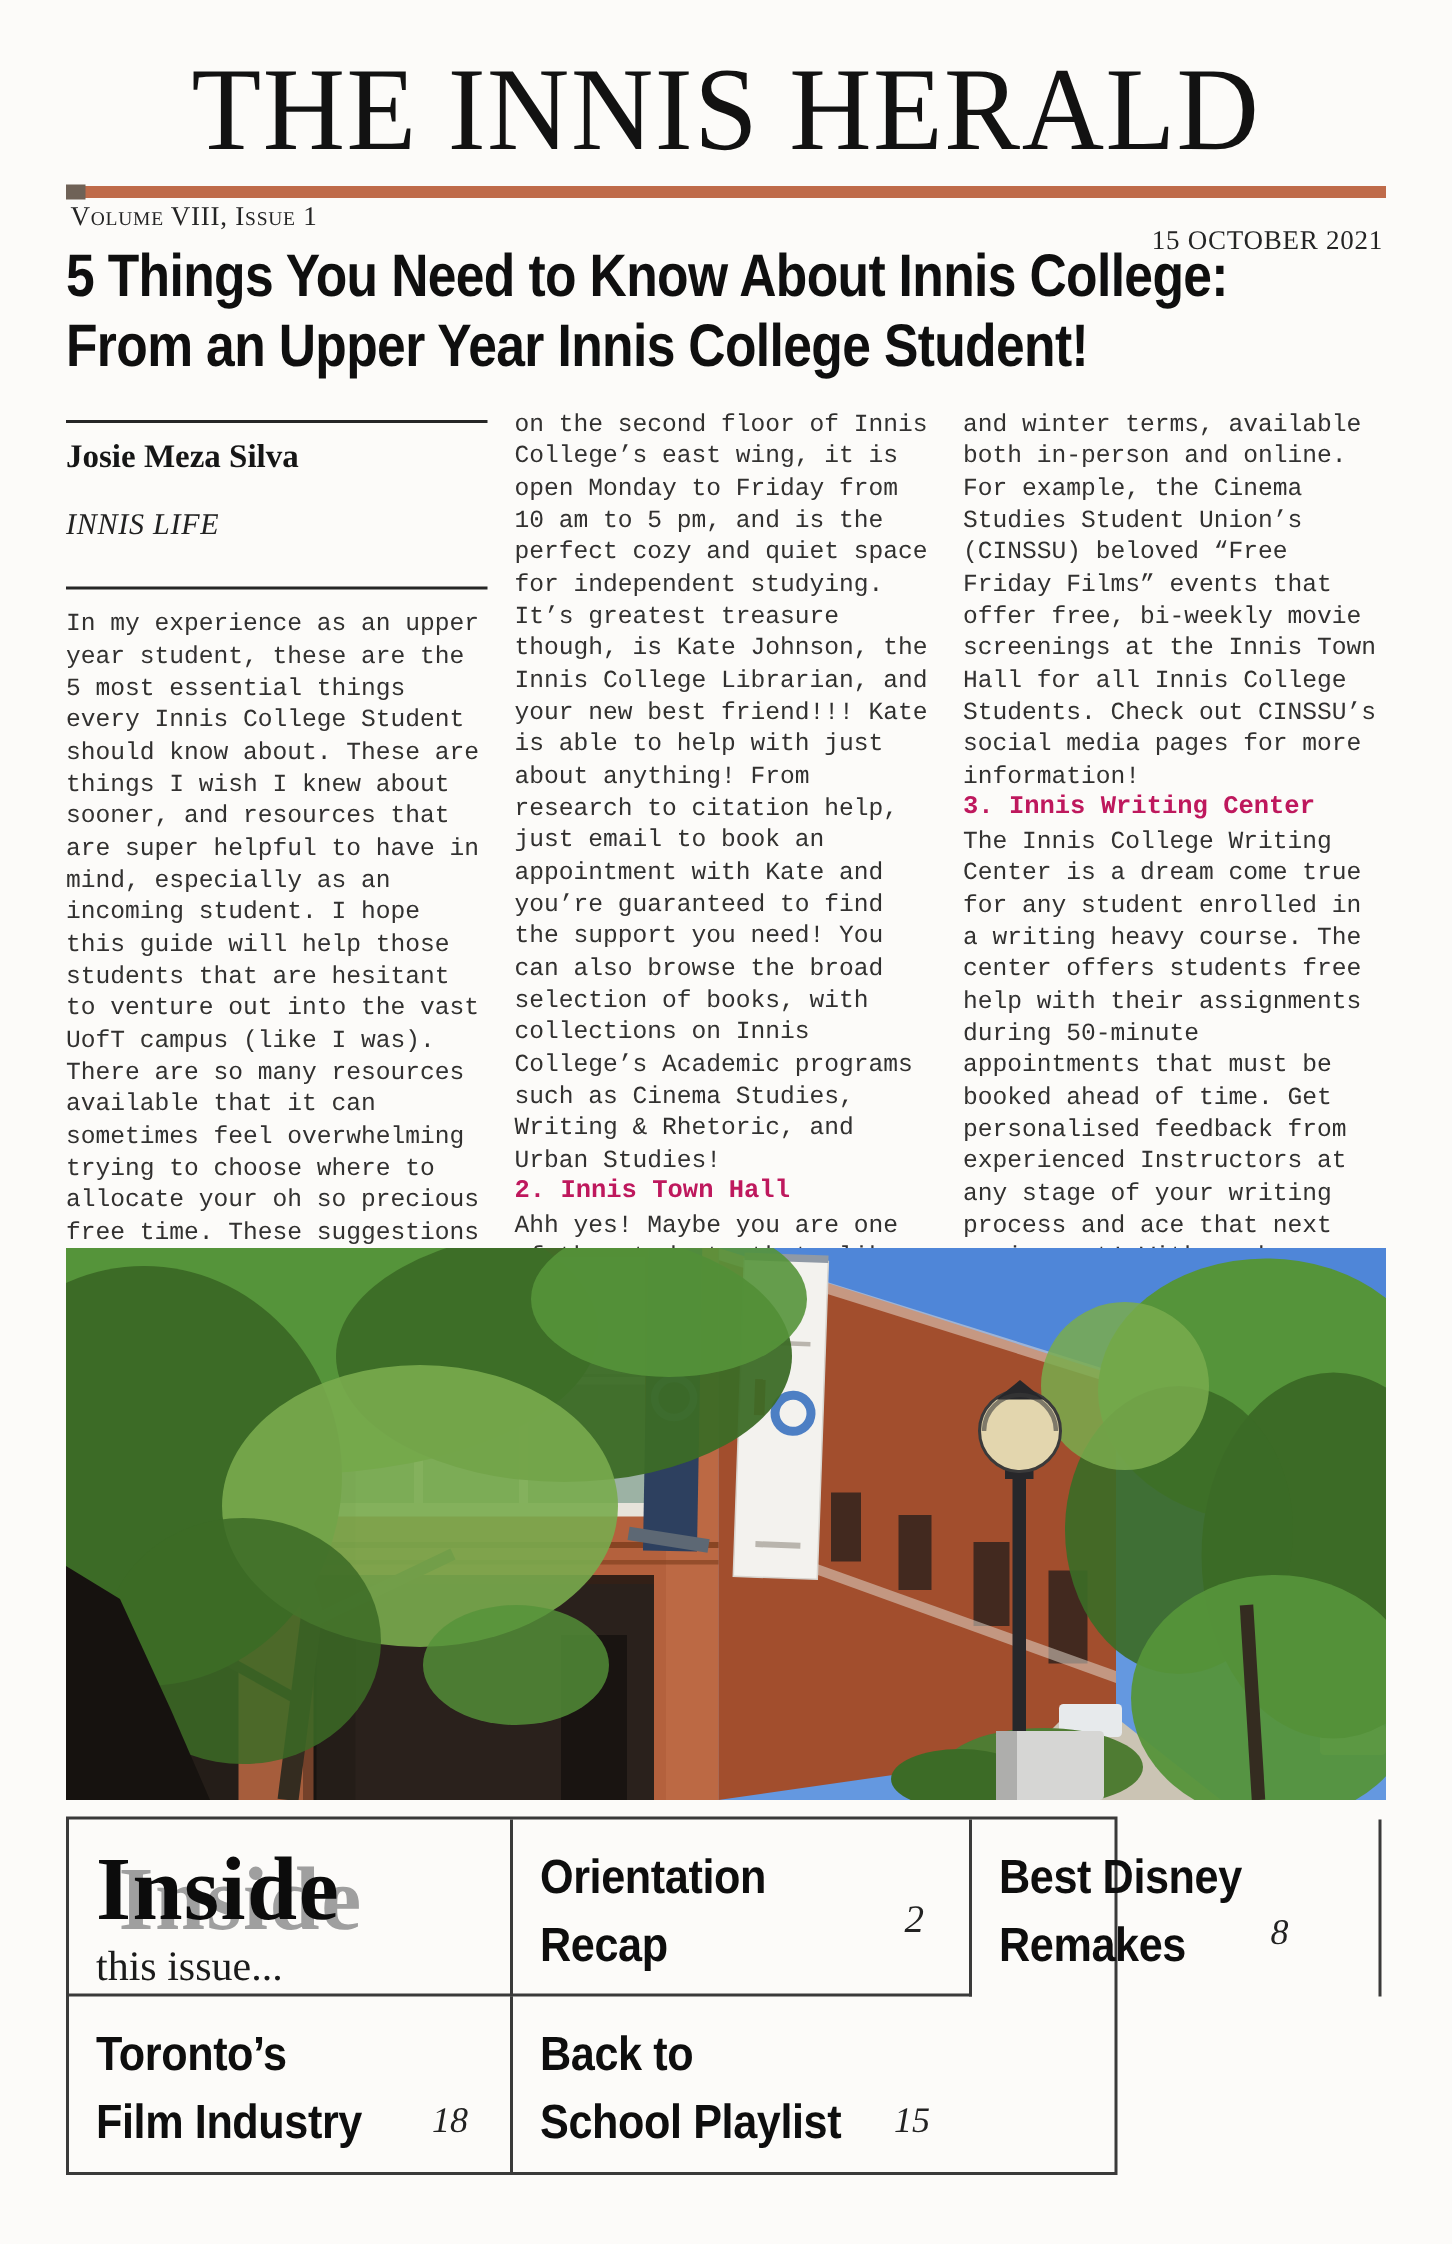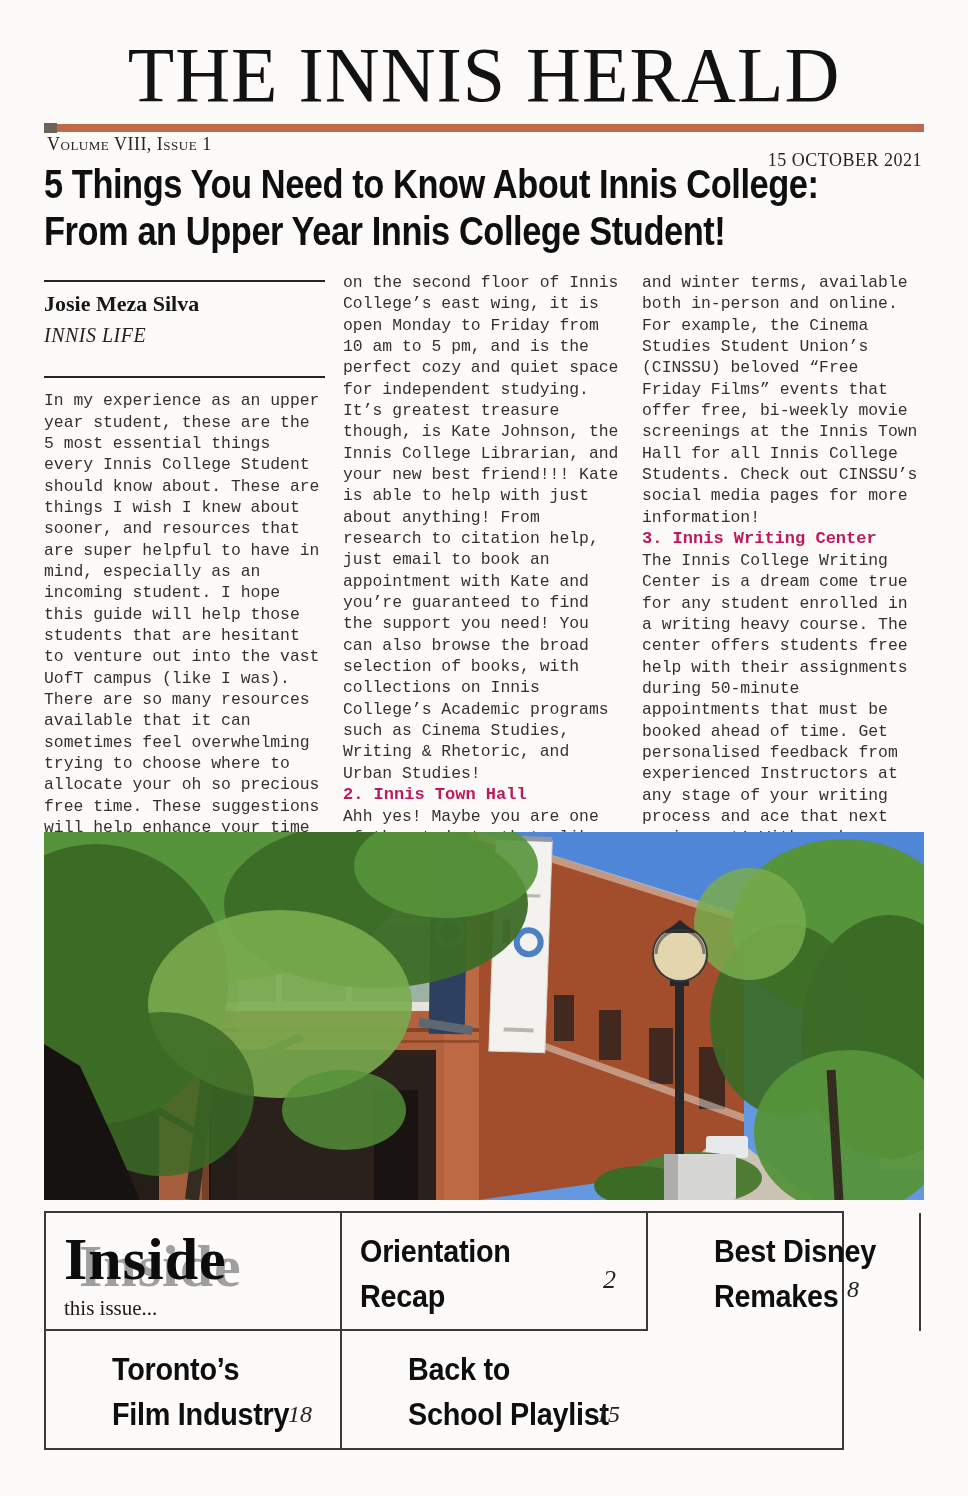--- a/index.html
+++ b/index.html
@@ -28,39 +28,39 @@
     font-size:40px;line-height:1.18;color:#0f0f0f;letter-spacing:-.5px;
     transform:scaleX(.86);transform-origin:0 0;
   }
   
   .columns{position:absolute;top:272px;left:44px;width:880px;height:560px;display:flex;gap:18px;}
   .col{width:281px;font-size:16.4px;line-height:1.3;color:#323130;}
   .col p{margin:0;font-family:Liberation Mono, monospace;}
   .sec-h{font-weight:700;font-size:17px;margin:19px 0 0;color:#be185d;}
   .byline{border-top:2px solid #262626;border-bottom:2px solid #262626;margin:8px 0 12px;padding:9px 0 28px;}
   .byline .author{font-weight:700;font-size:22px;line-height:1.2;color:#161616;}
-  .byline .section{font-style:italic;font-size:20px;margin-top:5px;letter-spacing:.5px;color:#222;}
+  .byline .section{font-style:italic;font-size:20px;margin-top:20px;letter-spacing:.5px;color:#222;}
   .continued{font-style:italic;text-align:right;margin-top:2px;font-size:16.4px;}
   
   .photo{position:absolute;top:832px;left:44px;width:880px;height:368px;}
   .photo svg{display:block;width:880px;height:368px;}
   
   .inside-grid{
-    position:absolute;top:1211px;left:44px;width:800px;height:239px;
+    position:absolute;top:1211px;left:44px;width:701px;height:239px;
     box-sizing:border-box;border:2px solid #3a3a3a;
     display:grid;grid-template-columns:296px 306px 273px;grid-template-rows:118px 117px;
   }
   .cell{position:relative;box-sizing:border-box;border-right:2px solid #3a3a3a;border-bottom:2px solid #3a3a3a;padding:12px 16px 0 18px;}
   .cell.last-col{border-right:none;}
-  .cell.last-row{border-bottom:none;margin-left:48px;}
+  .cell.last-row{border-bottom:none;}
   .inside-title{
     font-weight:700;font-size:60px;line-height:.95;color:#0c0c0c;
     text-shadow:15px 7px 0 #9f9f9f;letter-spacing:1px;margin-top:6px;
   }
-  .inside-sub{font-size:21px;color:#1b1b1b;margin-top:8px;}
+  .inside-sub{font-size:28px;color:#1b1b1b;margin-top:8px;}
   .item-title{
     font-family:"Liberation Sans","DejaVu Sans",sans-serif;font-weight:700;
     font-size:32px;line-height:1.42;color:#0e0e0e;
     transform:scaleX(.9);transform-origin:0 0;width:111%;margin-top:4px;letter-spacing:-.3px;
   }
   .item-page{position:absolute;font-style:italic;font-size:26px;color:#222;}
   .pg-r1{right:30px;bottom:34px;}
   .pg-r2{right:28px;bottom:20px;font-size:24px;}
 </style>
 </head>

